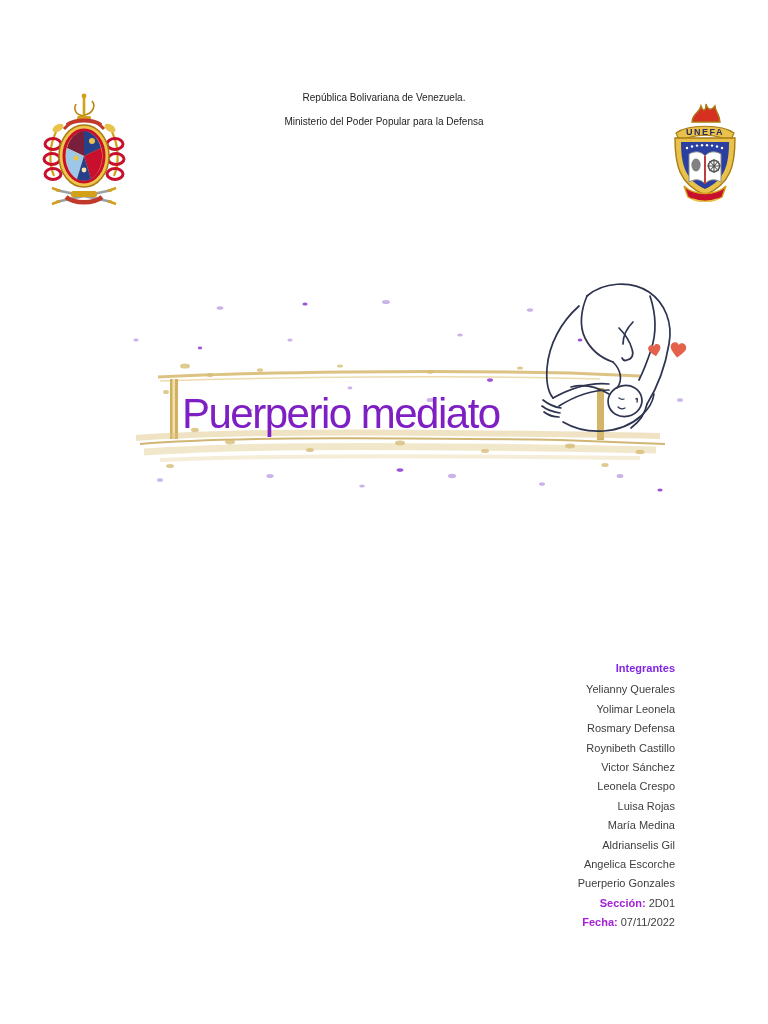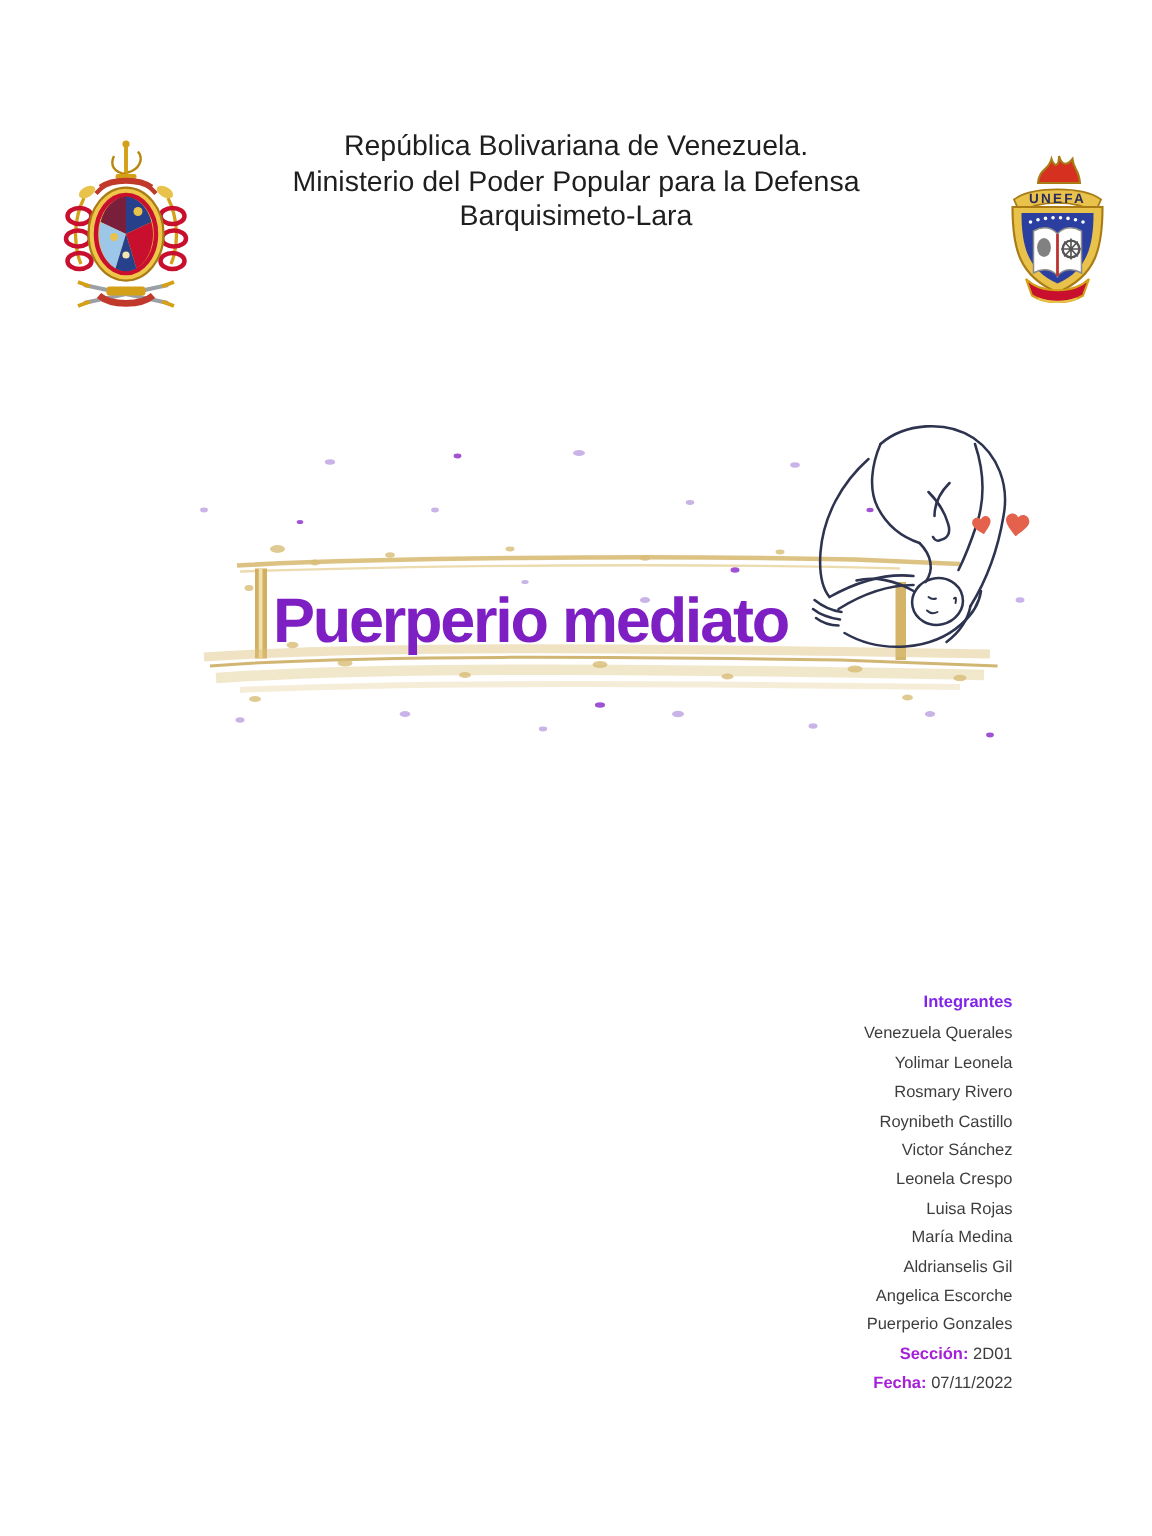--- a/index.html
+++ b/index.html
@@ -1,52 +1,51 @@
 <!DOCTYPE html>
 <html><head>
 <meta charset="utf-8">
 <style>
   html,body{margin:0;padding:0;background:#ffffff;}
   .page{position:relative;width:768px;height:1024px;background:#ffffff;overflow:hidden;
         font-family:"Liberation Sans",sans-serif;}
 
   
   .header{position:absolute;left:0;right:0;top:86px;text-align:center;
-          color:#1e1e1e;font-size:19px;line-height:23.5px;}
+          color:#1e1e1e;font-size:10px;line-height:23.5px;}
   .header div{white-space:nowrap;}
 
   
   .crest-left{position:absolute;left:40px;top:92px;width:88px;height:116px;}
   .crest-right{position:absolute;left:664px;top:102px;width:82px;height:100px;}
 
   
   .banner{position:absolute;left:100px;top:280px;width:612px;height:232px;}
   .banner .speckles{position:absolute;left:0;top:0;width:612px;height:232px;}
   .banner-title{position:absolute;left:82px;top:110px;width:500px;
-                font-weight:700;font-size:42px;letter-spacing:-1.5px;
+                font-weight:400;font-size:42px;letter-spacing:-1.5px;
                 color:#7e1fc4;white-space:nowrap;}
   .mother{position:absolute;left:435px;top:2px;width:140px;height:152px;}
   .hearts{position:absolute;left:540px;top:56px;width:60px;height:32px;}
 
   
   .team{position:absolute;right:93px;top:659px;text-align:right;
         font-size:11px;line-height:19.4px;color:#3d3d3d;}
   .team-heading{color:#8224e8;font-weight:700;margin-bottom:2px;}
   .team-row{white-space:nowrap;}
   .team-label{color:#a520d8;font-weight:700;}
 </style>
 </head>
 <body>
 
 <div class="page">
 
   <div class="header">
     <div>República Bolivariana de Venezuela.</div>
     <div>Ministerio del Poder Popular para la Defensa</div>
-    <div>Barquisimeto-Lara</div>
   </div>
 
   <svg class="crest-left" viewBox="0 0 88 116" xmlns="http://www.w3.org/2000/svg">
 
     <circle cx="44" cy="4" r="2.4" fill="#d4a017"></circle>
     <path d="M44,5 L44,26" stroke="#d4a017" stroke-width="2.6" fill="none"></path>
     <path d="M36,12 C33,18 36,23 44,24 M52,9 C56,14 53,21 45,23" stroke="#b8860b" stroke-width="1.6" fill="none"></path>
     <rect x="37" y="24" width="14" height="3.4" rx="1.5" fill="#d4a017"></rect>
 
     <path d="M27,33 C35,27 53,27 61,33" stroke="#c0392b" stroke-width="4" fill="none"></path>
@@ -195,23 +194,23 @@
     </svg>
 
     <svg class="hearts" viewBox="0 0 60 32" xmlns="http://www.w3.org/2000/svg" fill="#e4614c">
       <path transform="translate(6,9) scale(0.62) rotate(-12)" d="M12 21 C6 15 2 11.5 2 7.5 C2 4.5 4.5 2 7.5 2 C9.5 2 11.2 3.2 12 4.8 C12.8 3.2 14.5 2 16.5 2 C19.5 2 22 4.5 22 7.5 C22 11.5 18 15 12 21 Z"></path>
       <path transform="translate(30,4) scale(0.78) rotate(8)" d="M12 21 C6 15 2 11.5 2 7.5 C2 4.5 4.5 2 7.5 2 C9.5 2 11.2 3.2 12 4.8 C12.8 3.2 14.5 2 16.5 2 C19.5 2 22 4.5 22 7.5 C22 11.5 18 15 12 21 Z"></path>
     </svg>
   </div>
 
   <div class="team">
     <div class="team-heading">Integrantes</div>
-    <div class="team-row">Venezuela Querales</div>
+    <div class="team-row">Yelianny Querales</div>
     <div class="team-row">Yolimar Leonela</div>
-    <div class="team-row">Rosmary Rivero</div>
+    <div class="team-row">Rosmary Defensa</div>
     <div class="team-row">Roynibeth Castillo</div>
     <div class="team-row">Victor Sánchez</div>
     <div class="team-row">Leonela Crespo</div>
     <div class="team-row">Luisa Rojas</div>
     <div class="team-row">María Medina</div>
     <div class="team-row">Aldrianselis Gil</div>
     <div class="team-row">Angelica Escorche</div>
     <div class="team-row">Puerperio Gonzales</div>
     <div class="team-row">
       <span class="team-label">Sección:</span>

